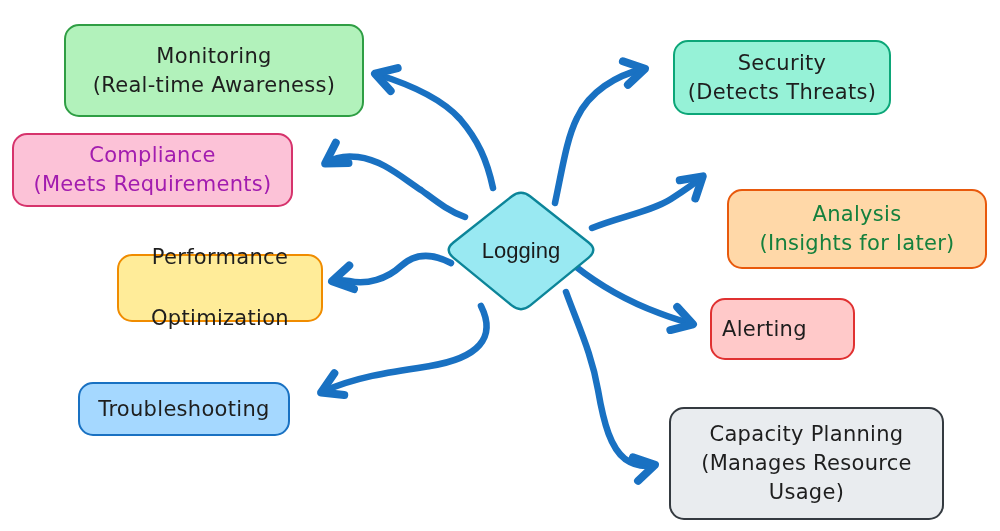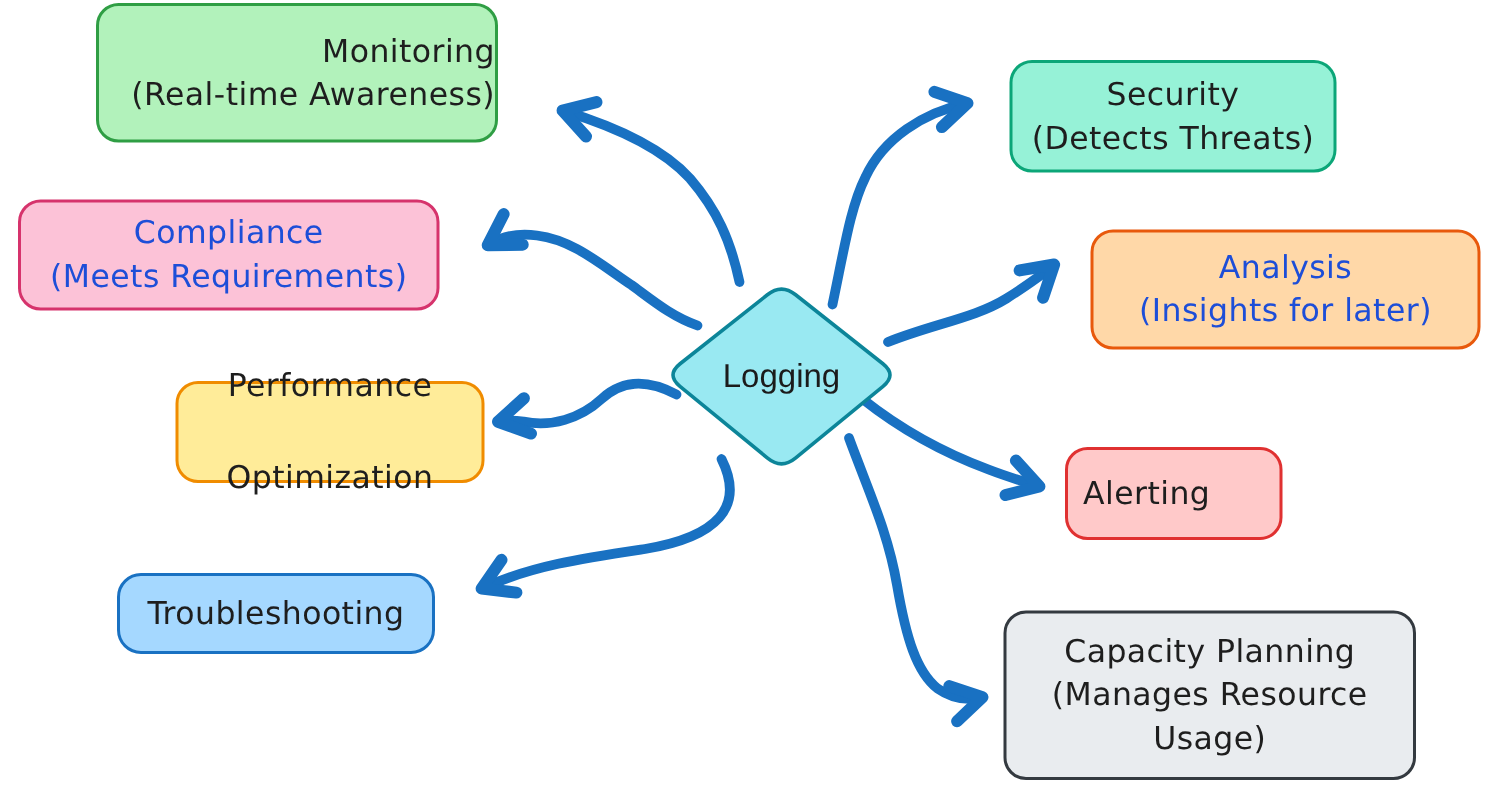--- a/index.html
+++ b/index.html
@@ -26,21 +26,21 @@
     display:flex;
     flex-direction:column;
     align-items:center;
     justify-content:center;
     text-align:center;
     color:#1e1e1e;
     font-size:21px;
     line-height:1.38;
     letter-spacing:0.3px;
   }
-  .n0{left:64px;top:2px;width:268px;height:93px;align-items:flex-end;}
+  .n0{left:64px;top:24px;width:300px;height:93px;}
   .n1{left:12px;top:133px;width:281px;height:74px;}
   .n2{left:117px;top:254px;width:206px;height:68px;gap:32px;}
   .n3{left:78px;top:382px;width:212px;height:54px;}
   .n4{left:673px;top:40px;width:218px;height:75px;}
   .n5{left:727px;top:153px;width:260px;height:80px;}
   .n6{left:710px;top:298px;width:145px;height:62px;align-items:flex-start;text-align:left;padding-left:10px;}
   .n7{left:669px;top:407px;width:275px;height:113px;padding:4px 14px;}
   .center-label{
     position:absolute;
     left:444px;top:189px;width:154px;height:124px;
@@ -76,40 +76,40 @@
              L453.3,257.6 Q444,250 453.4,242.5 L511.6,196.5 Q521,189 530.4,196.5 Z" fill="#99e9f2" stroke="#0c8599"></path>
   </svg>
 
   <div class="center-label">Logging</div>
 
   <div class="node n0" style="background: rgb(178, 242, 187); border-color: rgb(47, 158, 68); color: rgb(30, 30, 30);">
     <span>Monitoring</span>
     <span>(Real-time Awareness)</span>
   </div>
 
-  <div class="node n1" style="background: rgb(252, 194, 215); border-color: rgb(214, 51, 108); color: #1d4ed8;">
+  <div class="node n1" style="background: rgb(252, 194, 215); border-color: rgb(214, 51, 108); color: #a21caf;">
     <span>Compliance</span>
     <span>(Meets Requirements)</span>
   </div>
 
   <div class="node n2" style="background: rgb(255, 236, 153); border-color: rgb(240, 140, 0); color: rgb(30, 30, 30);">
     <span>Performance</span>
     <span>Optimization</span>
   </div>
 
-  <div class="node n3" style="background: rgb(165, 216, 255); border-color: rgb(25, 113, 194); color: rgb(30, 30, 30); border-radius: 16px;">
+  <div class="node n3" style="background: rgb(165, 216, 255); border-color: rgb(25, 113, 194); color: rgb(30, 30, 30);">
     <span>Troubleshooting</span>
   </div>
 
   <div class="node n4" style="background: rgb(150, 242, 215); border-color: rgb(12, 166, 120); color: rgb(30, 30, 30);">
     <span>Security</span>
     <span>(Detects Threats)</span>
   </div>
 
-  <div class="node n5" style="background: rgb(255, 216, 168); border-color: rgb(232, 89, 12); color: #1d4ed8;">
+  <div class="node n5" style="background: rgb(255, 216, 168); border-color: rgb(232, 89, 12); color: #15803d; margin-top: 36px;">
     <span>Analysis</span>
     <span>(Insights for later)</span>
   </div>
 
   <div class="node n6" style="background: rgb(255, 201, 201); border-color: rgb(224, 49, 49); color: rgb(30, 30, 30); border-radius: 15px;">
     <span>Alerting</span>
   </div>
 
   <div class="node n7" style="background: rgb(233, 236, 239); border-color: rgb(52, 58, 64); color: rgb(30, 30, 30);">
     <span>Capacity Planning</span>

